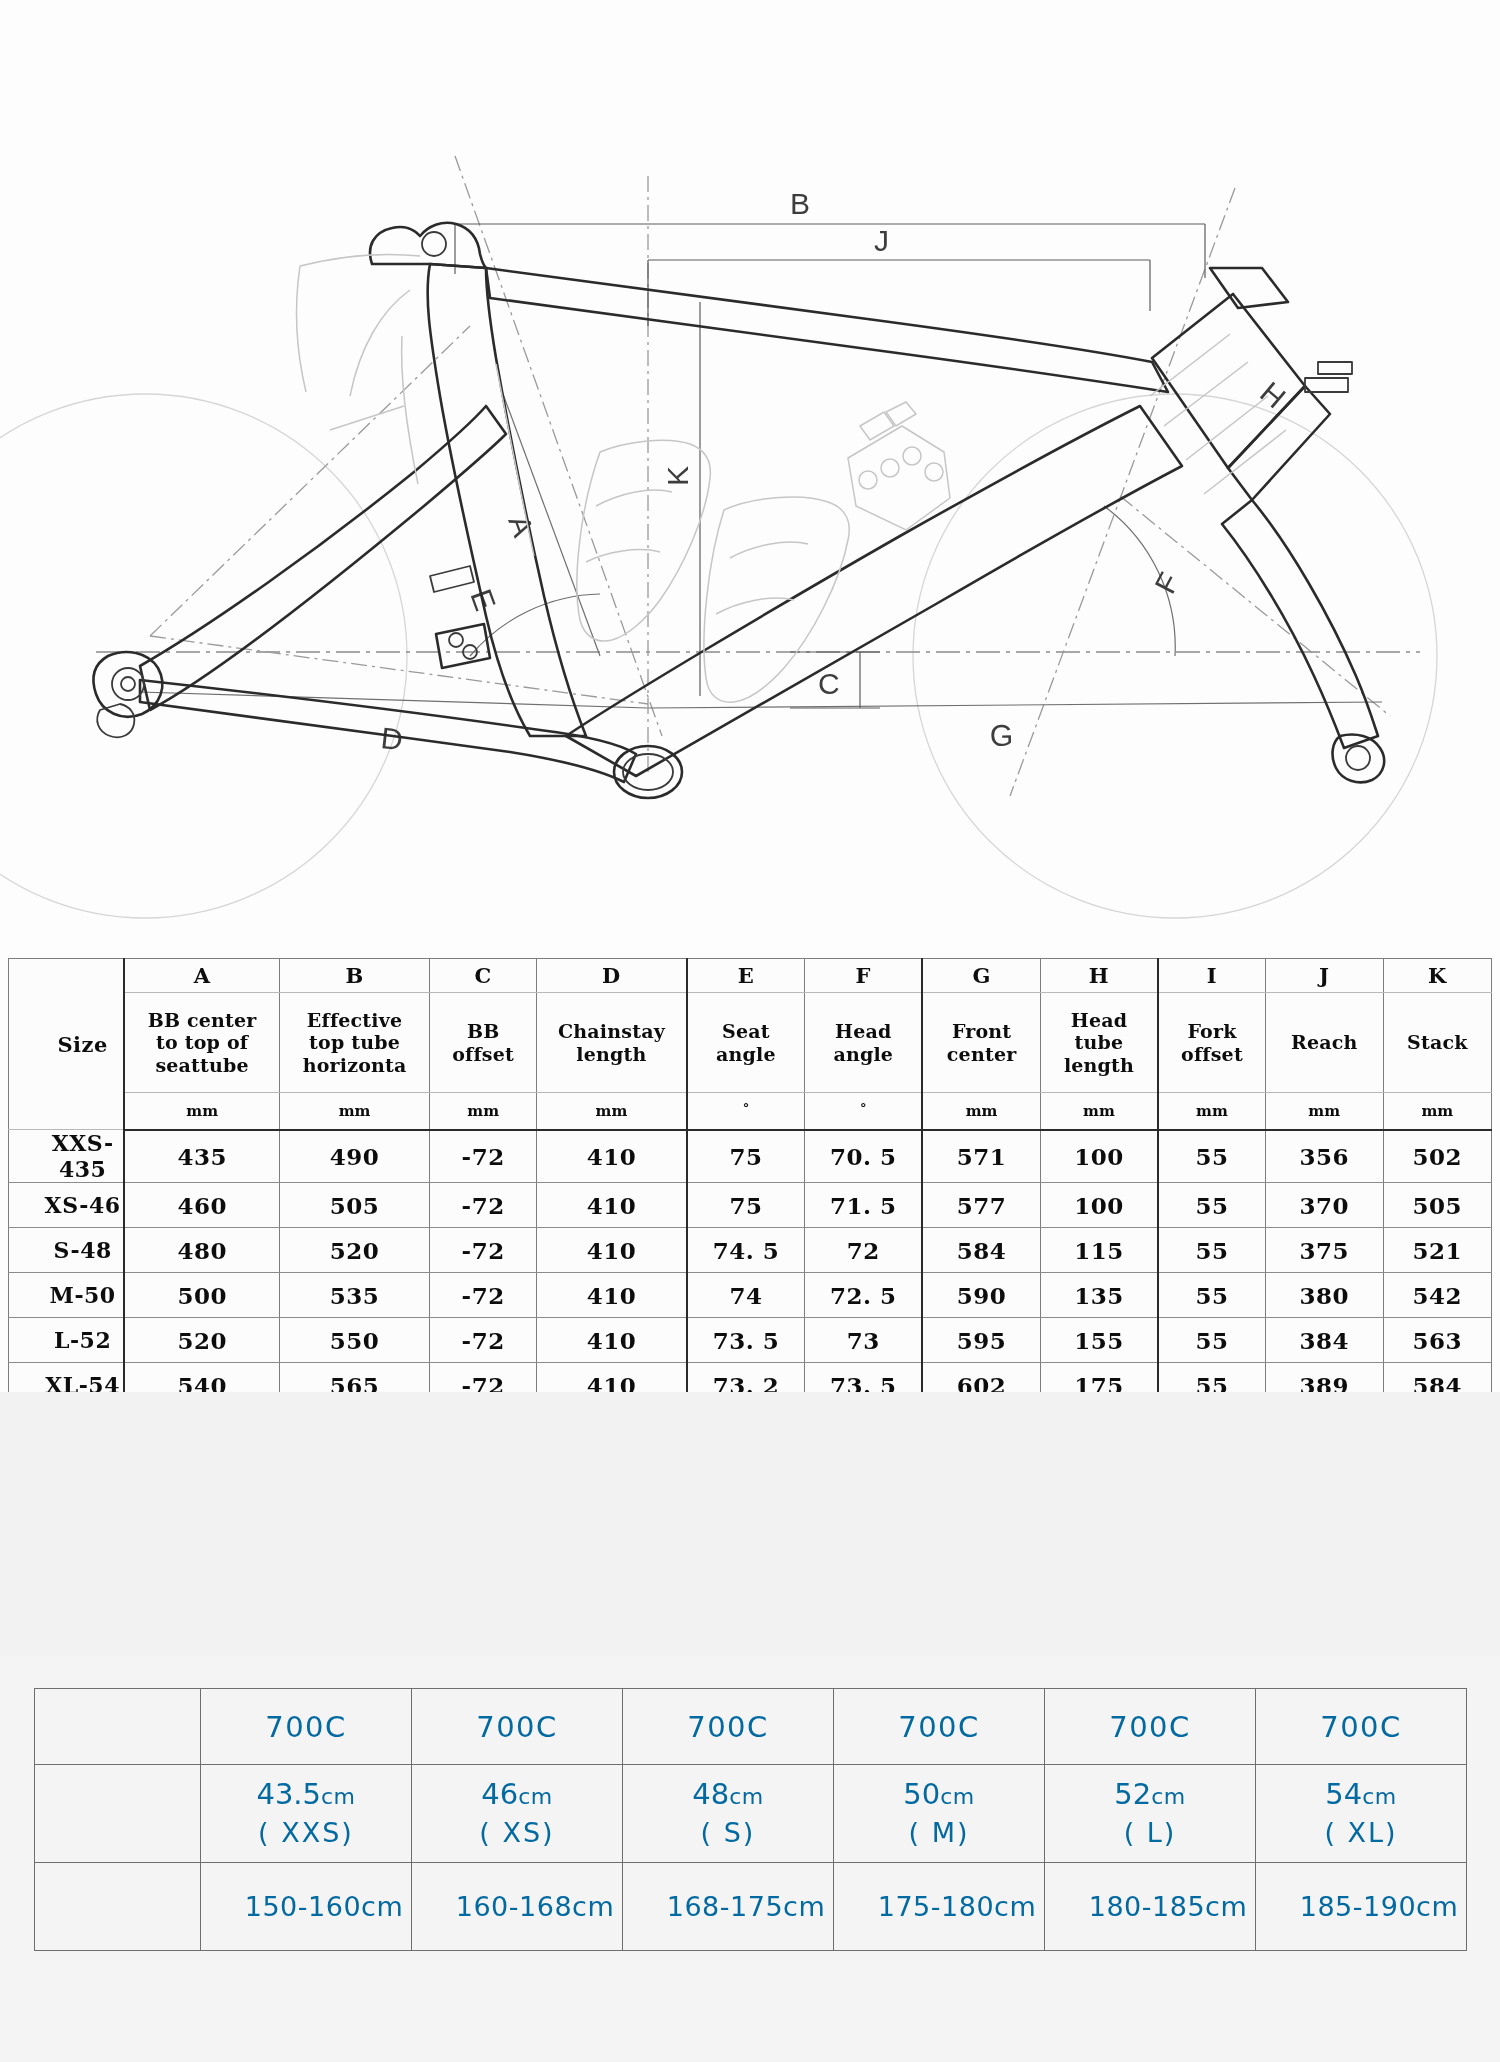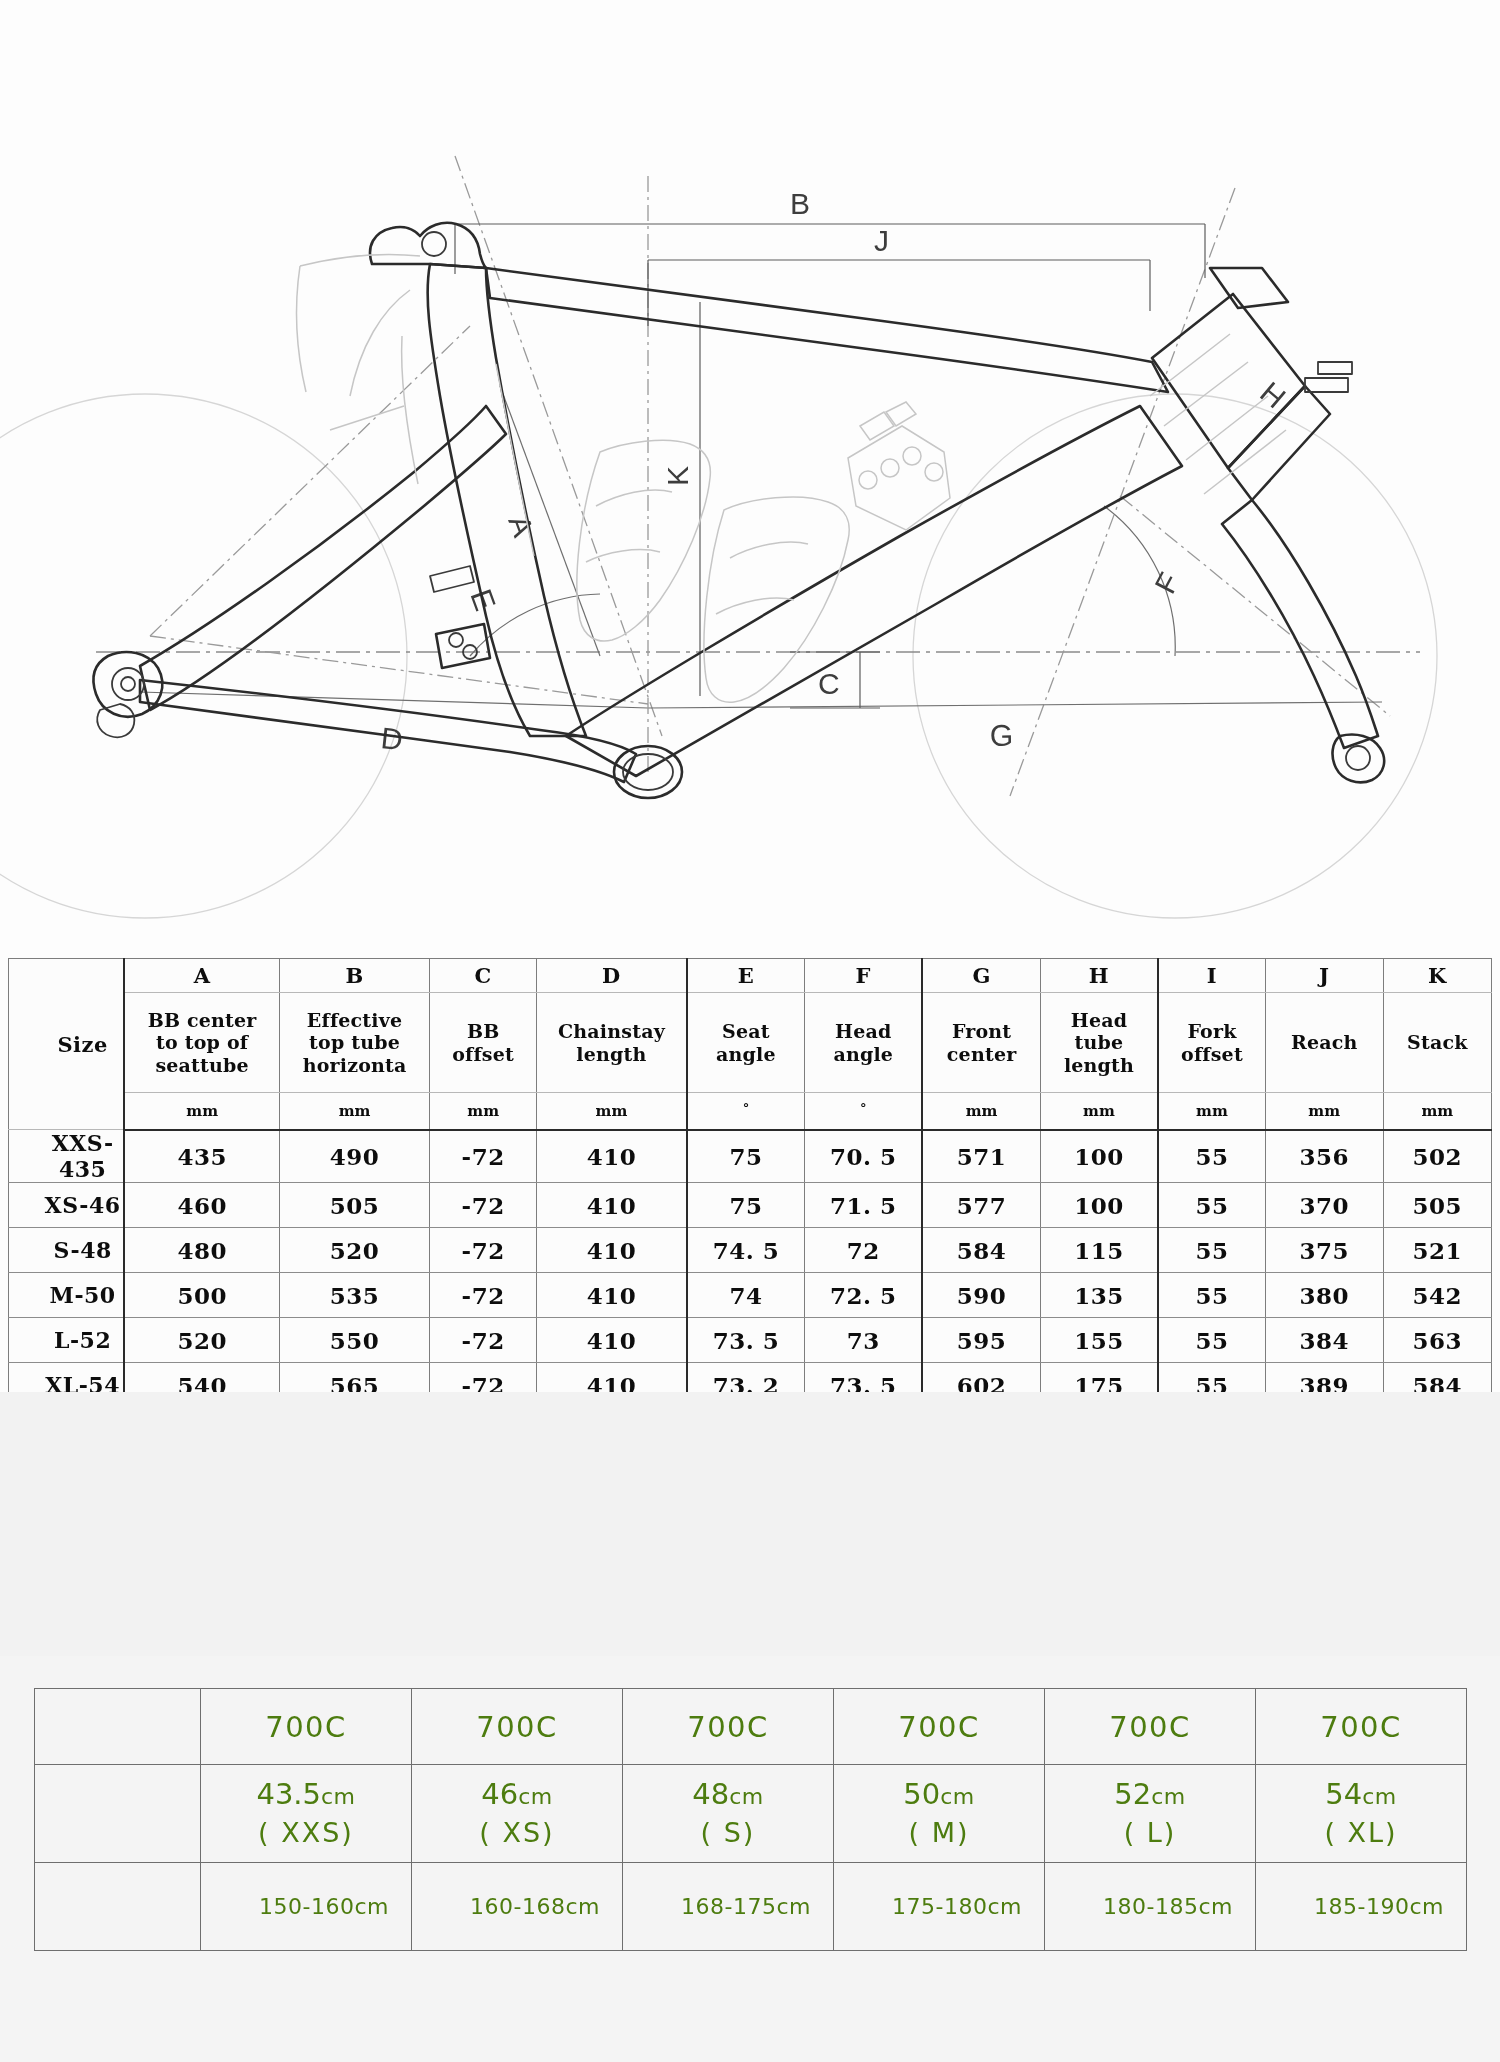--- a/index.html
+++ b/index.html
@@ -108,29 +108,29 @@
     border-collapse: collapse;
     width: 1432px;
     table-layout: fixed;
     background: #f4f4f4;
   }
   table.sizes td {
     border: 1px solid #6e6e6e;
     text-align: center;
     vertical-align: middle;
     font-family: "DejaVu Sans", sans-serif;
-    color: #4d7c0f;
+    color: #0369a1;
     font-weight: 400;
   }
   table.sizes td.blank { background: #f4f4f4; }
   table.sizes tr.wheel td { height: 76px; font-size: 29px; letter-spacing: 1.5px; }
   table.sizes tr.frame td { height: 98px; font-size: 29px; line-height: 1.28; margin-left: 48px; }
   table.sizes tr.frame .cm { font-size: 22px; letter-spacing: 0.5px; }
   table.sizes tr.frame .paren { font-size: 27px; letter-spacing: 2px; }
-  table.sizes tr.height td { height: 88px; font-size: 22px; letter-spacing: 0.5px; padding-left: 37px; }
+  table.sizes tr.height td { height: 88px; font-size: 27px; letter-spacing: 0.5px; padding-left: 37px; }
 </style>
 </head>
 <body>
 
 <div class="page">
 
 
   <div class="diagram-wrap">
     <svg viewBox="0 0 1500 860" preserveAspectRatio="xMidYMid meet">
       <defs>

